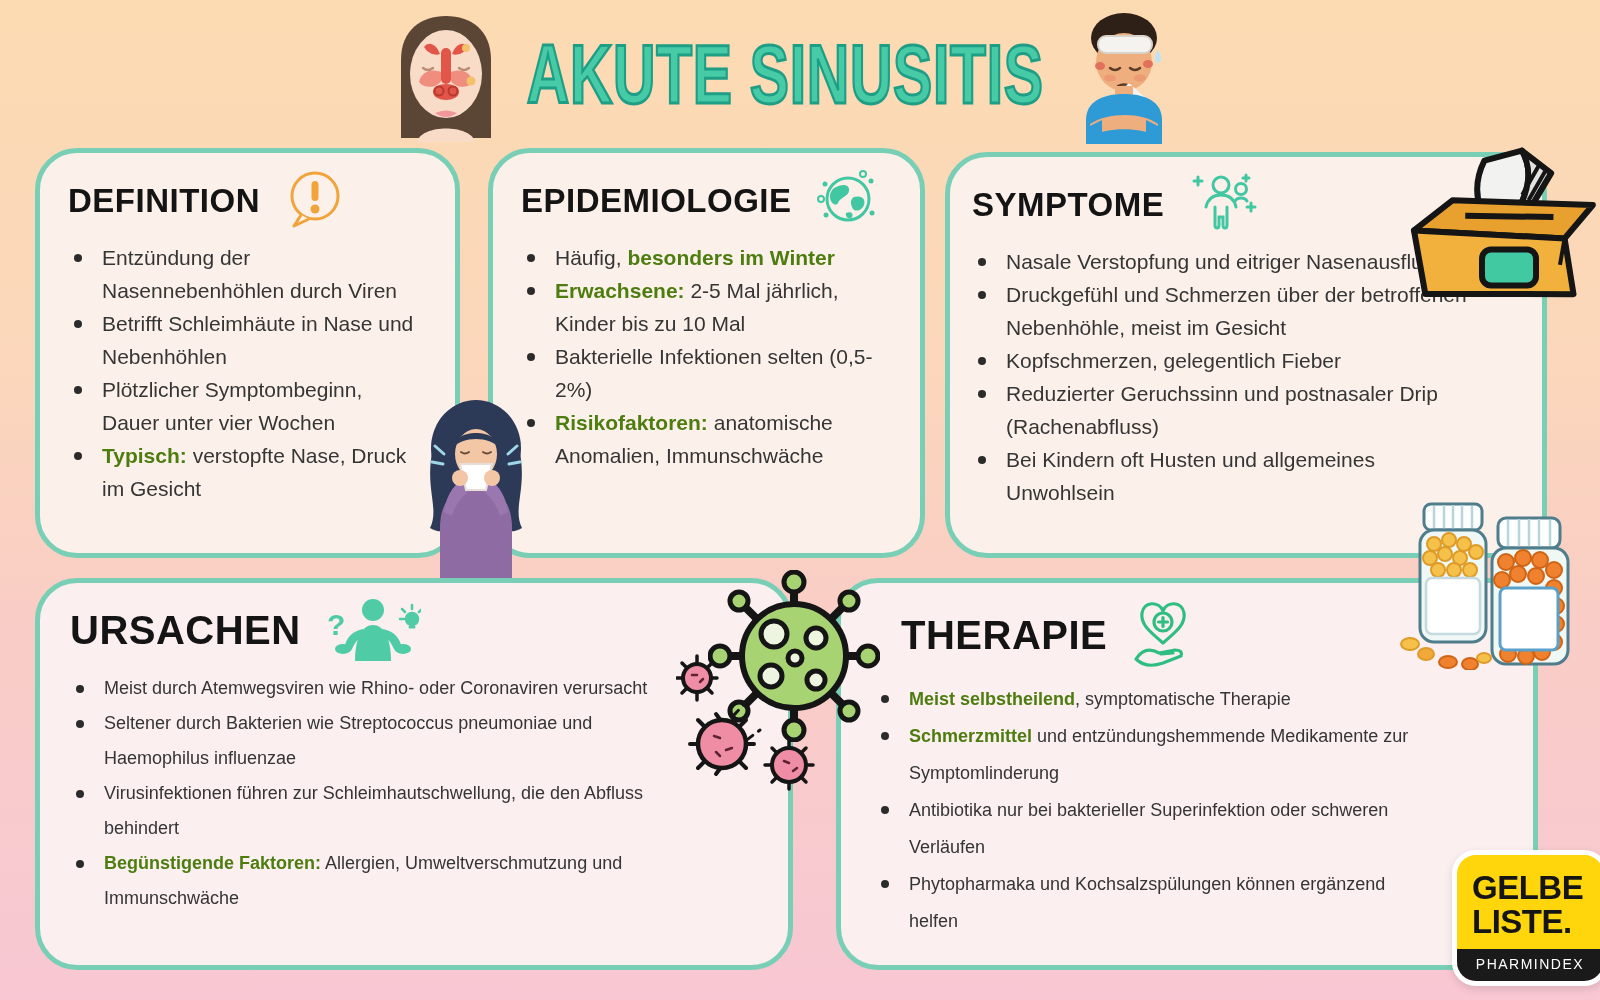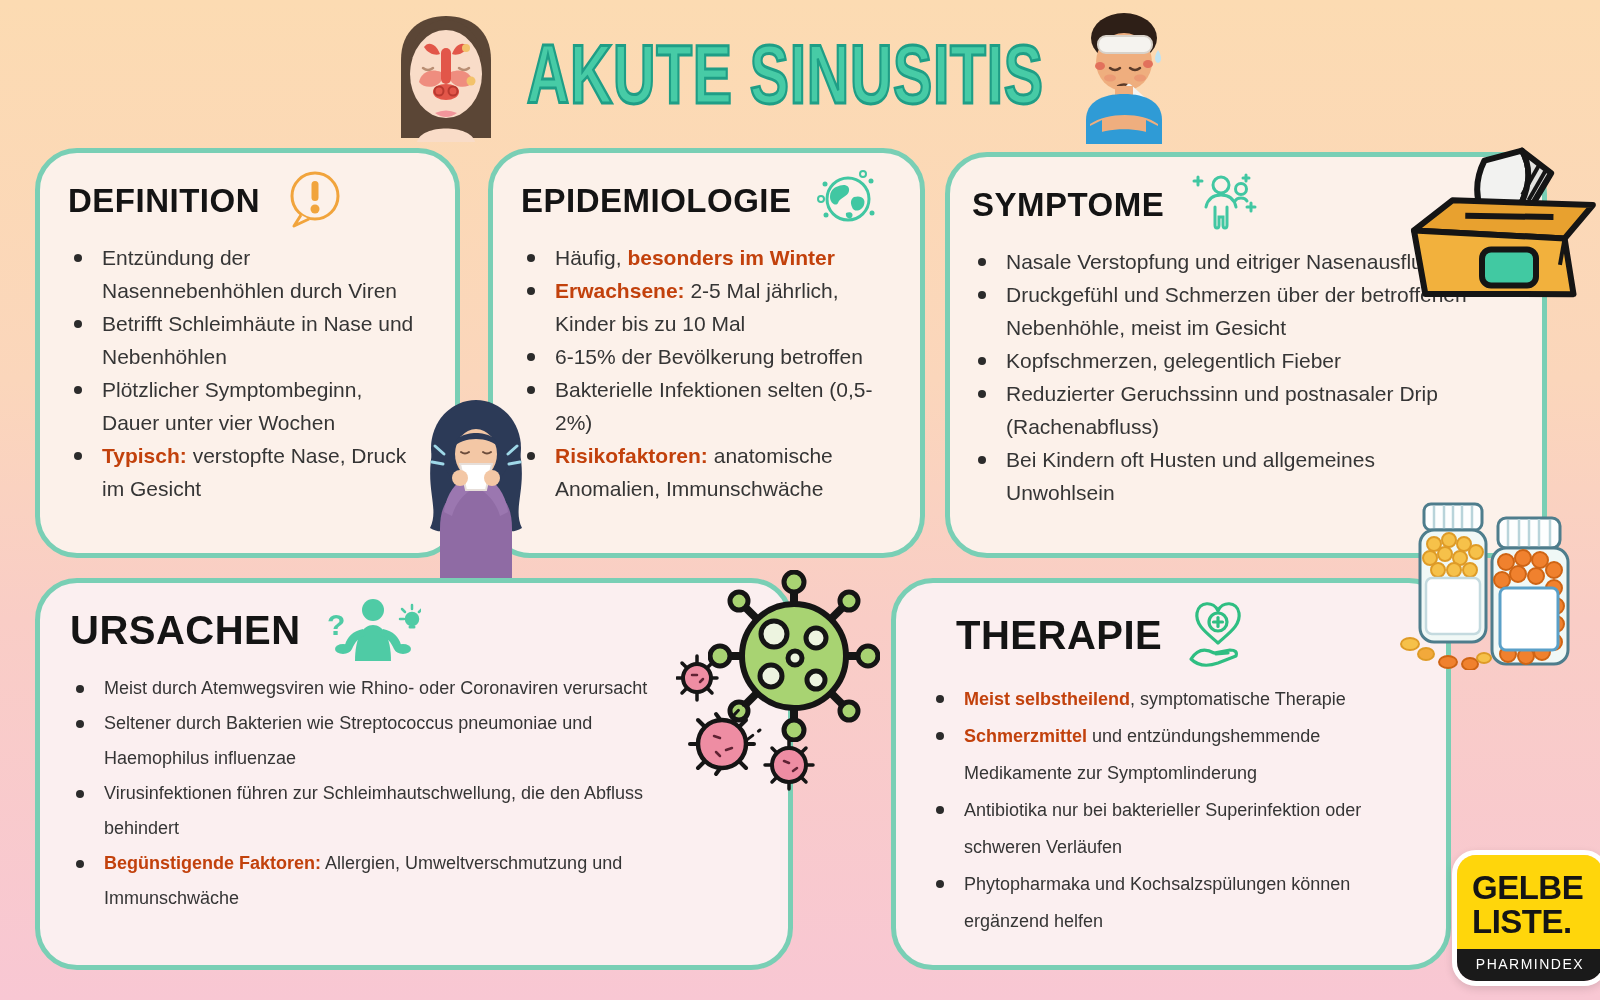--- a/index.html
+++ b/index.html
@@ -21,21 +21,21 @@
   .card-head{display:flex;align-items:center;gap:24px;}
   .card-head h2{margin:4px 0 2px 6px;font-size:33px;font-weight:800;color:#141414;letter-spacing:.5px;}
   .card.bottom .card-head h2{font-size:40px;}
   ul.bullets{list-style:none;margin:10px 0 0 0;padding:0;font-size:21px;line-height:33px;color:#353535;}
   .card.bottom ul.bullets{font-size:18px;line-height:35px;}
   #card-therapie ul.bullets{line-height:37px;}
   ul.bullets li{position:relative;padding-left:40px;}
   ul.bullets li::before{content:"";position:absolute;left:12px;top:13px;width:8px;height:8px;
       border-radius:50%;background:#2b2b2b;}
   .card.bottom ul.bullets li::before{top:14px;}
-  ul.bullets .b{font-weight:700;color:#c2410c;}
+  ul.bullets .b{font-weight:700;color:#4d7c0f;}
   #card-definition ul.bullets{max-width:362px;}
   #card-epidemiologie ul.bullets{max-width:366px;}
   #card-symptome ul.bullets{max-width:508px;}
   #card-ursachen ul.bullets{max-width:600px;}
   #card-therapie ul.bullets{max-width:540px;}
 
   
   .logo{position:absolute;left:1452px;top:850px;width:146px;z-index:6;border:5px solid #fff;
         border-radius:24px;overflow:hidden;box-shadow:0 3px 8px rgba(0,0,0,.12);}
   .logo-yellow{background:#ffd60b;padding:16px 0 10px 15px;}
@@ -133,21 +133,20 @@
           <circle cx="56" cy="44" r="2.5" fill="#41c7a2"></circle>
           <circle cx="10" cy="46" r="2.5" fill="#41c7a2"></circle>
           <circle cx="47" cy="5" r="3" fill="none" stroke="#41c7a2" stroke-width="2"></circle>
           <circle cx="5" cy="30" r="3" fill="none" stroke="#41c7a2" stroke-width="2"></circle>
         </svg>
       </span>
     </div>
     <ul class="bullets">
         <li><span>Häufig, </span><span class="b">besonders im Winter</span></li>
         <li><span class="b">Erwachsene:</span><span> 2-5 Mal jährlich, Kinder bis zu 10 Mal</span></li>
-        <li><span>6-15% der Bevölkerung betroffen</span></li>
         <li><span>Bakterielle Infektionen selten (0,5-2%)</span></li>
         <li><span class="b">Risikofaktoren:</span><span> anatomische Anomalien, Immunschwäche</span></li>
       </ul>
   </section>
 
   <section class="card" id="card-symptome" style="left:945px;top:152px;width:602px;height:406px;padding-left:16px;">
     <div class="card-head">
       <h2>SYMPTOME</h2>
       <span>
         <svg width="72" height="62" viewBox="0 0 72 62">
@@ -246,21 +245,21 @@
       </span>
     </div>
     <ul class="bullets">
         <li><span>Meist durch Atemwegsviren wie Rhino- oder Coronaviren verursacht</span></li>
         <li><span>Seltener durch Bakterien wie Streptococcus pneumoniae und Haemophilus influenzae</span></li>
         <li><span>Virusinfektionen führen zur Schleimhautschwellung, die den Abfluss behindert</span></li>
         <li><span class="b">Begünstigende Faktoren:</span><span> Allergien, Umweltverschmutzung und Immunschwäche</span></li>
       </ul>
   </section>
 
-  <section class="card bottom" id="card-therapie" style="left:891px;top:578px;width:560px;height:392px;">
+  <section class="card bottom" id="card-therapie" style="left:836px;top:578px;width:702px;height:392px;">
     <div class="card-head" style="margin-left:30px;">
       <h2>THERAPIE</h2>
       <span>
         <svg width="64" height="74" viewBox="0 0 64 74">
           <g fill="none" stroke="#2fbe82" stroke-width="3.2" stroke-linecap="round" stroke-linejoin="round">
             <path d="M32,14 C28,4 13,4 11,16 C9,28 21,36 32,46 C43,36 55,28 53,16 C51,4 36,4 32,14 Z"></path>
             <circle cx="32" cy="25" r="9"></circle>
             <line x1="32" y1="20.5" x2="32" y2="29.5"></line>
               <line x1="27.5" y1="25" x2="36.5" y2="25"></line>
             <path d="M5,62 Q14,48 28,56 L44,53 Q52,53 50,59 L32,66 Q15,72 5,62 Z"></path>

